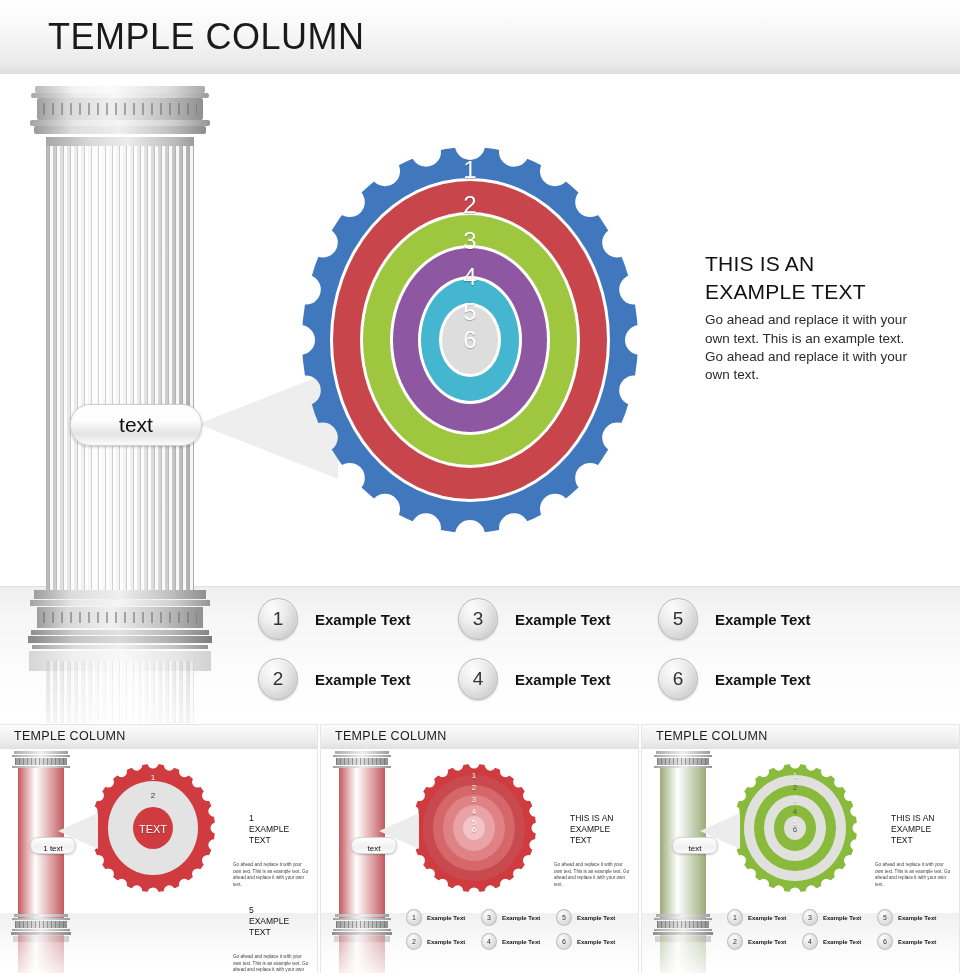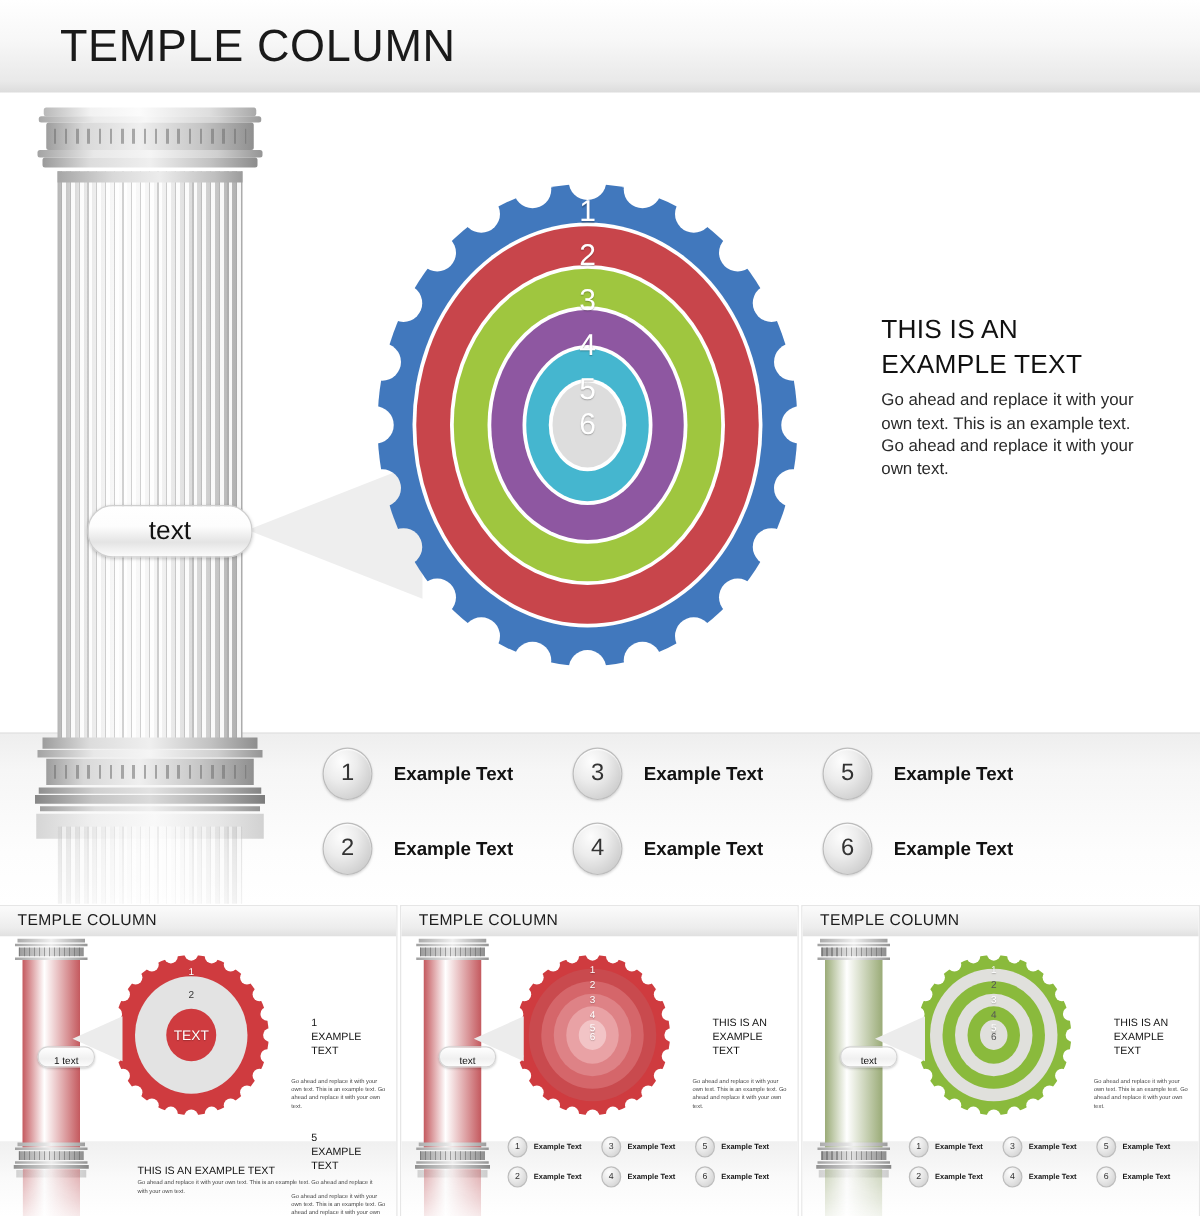--- a/index.html
+++ b/index.html
@@ -379,24 +379,20 @@
     <div class="t-rtext">
       <div class="t-block">
         <h4>1 EXAMPLE TEXT</h4>
         <p>Go ahead and replace it with your own text. This is an example text. Go ahead and replace it with your own text.</p>
       </div>
       <div class="t-block">
         <h4>5 EXAMPLE TEXT</h4>
         <p>Go ahead and replace it with your own text. This is an example text. Go ahead and replace it with your own text.</p>
       </div>
     </div>
-    <div class="t-bottom">
-      <h4>THIS IS AN EXAMPLE TEXT</h4>
-      <p>Go ahead and replace it with your own text. This is an example text. Go ahead and replace it with your own text.</p>
-    </div>
   </div>
 
   <div class="thumb">
     <div class="t-head"></div>
     <div class="t-title">TEMPLE COLUMN</div>
     <div class="t-band"></div>
     <div class="t-col">
       <div class="t-cap">
           <div class="tslab" style="width:54px;height:3px;background:linear-gradient(to right,#aaa,#f0f0f0,#9c9c9c)"></div>
           <div class="tslab" style="width:58px;height:2px;background:linear-gradient(to right,#a0a0a0,#ececec,#949494);margin-top:1px"></div>

